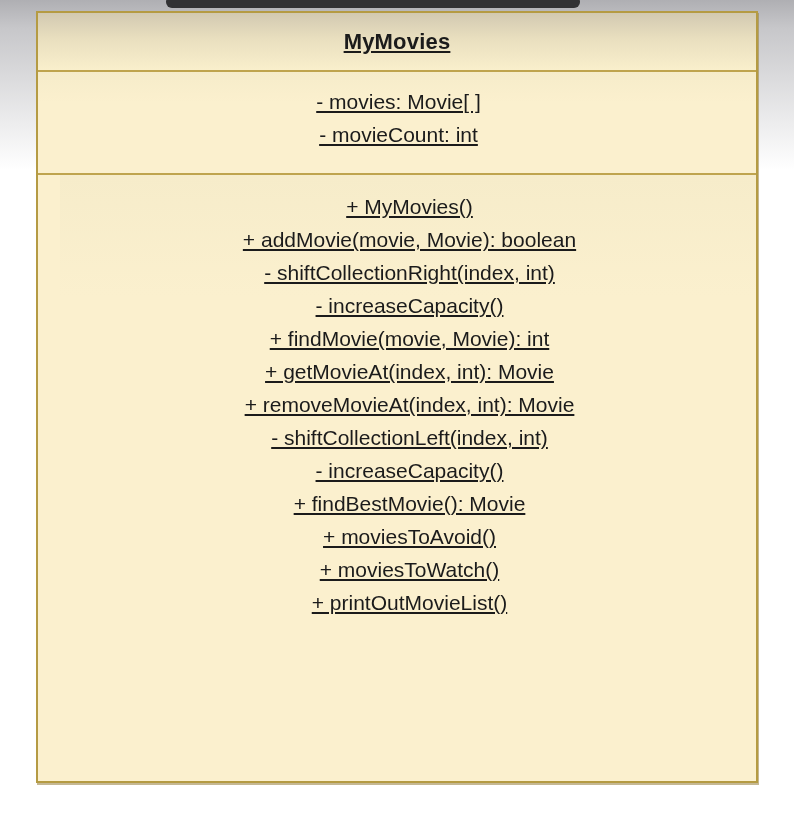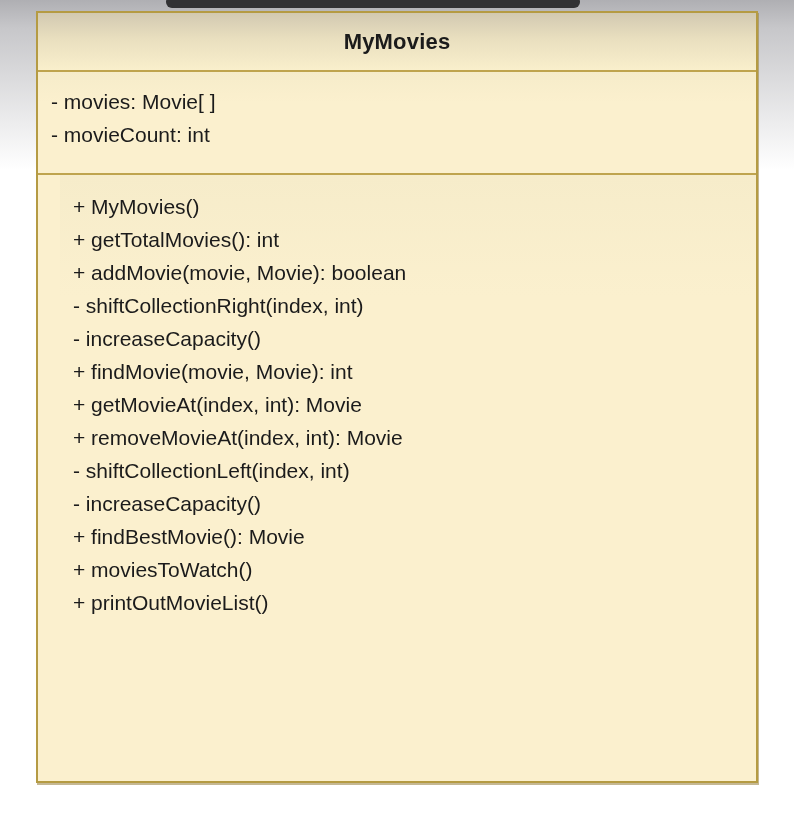--- a/index.html
+++ b/index.html
@@ -28,20 +28,21 @@
     left: 36px;
     top: 11px;
     width: 718px;
     height: 768px;
     border: 2px solid #b59b43;
     box-shadow: 1px 2px 0 rgba(150, 126, 58, 0.55);
     display: flex;
     flex-direction: column;
     background: #fbf0ce;
     color: #1b1b1b;
+    text-decoration: underline;
   }
   .uml-title {
     height: 57px;
     flex: 0 0 auto;
     display: flex;
     align-items: center;
     justify-content: center;
     background: linear-gradient(180deg, #d2c9b1 0%, #e9dfbf 45%, #f9efcc 100%);
     border-bottom: 2px solid #bfa44e;
     font-size: 22px;
@@ -60,43 +61,44 @@
     flex: 1 1 auto;
     padding: 15px 10px 0 13px;
     box-sizing: border-box;
     background: linear-gradient(180deg, #f6ecca 0%, #fbf0ce 20%);
     margin-left: 22px;
   }
   .member-line {
     font-size: 21px;
     line-height: 33px;
     white-space: pre;
+    text-align: center;
   }
 </style>
 </head>
 <body>
 
 <div class="top-bar"></div>
 
 <div class="uml-class">
   <div class="uml-title">MyMovies</div>
 
   <div class="uml-attributes">
       <div class="member-line">- movies: Movie[ ]</div>
       <div class="member-line">- movieCount: int</div>
     </div>
 
   <div class="uml-methods">
       <div class="member-line">+ MyMovies()</div>
-      <div class="member-line">+ getTotalMovies(): int</div>
       <div class="member-line">+ addMovie(movie, Movie): boolean</div>
       <div class="member-line">- shiftCollectionRight(index, int)</div>
       <div class="member-line">- increaseCapacity()</div>
       <div class="member-line">+ findMovie(movie, Movie): int</div>
       <div class="member-line">+ getMovieAt(index, int): Movie</div>
       <div class="member-line">+ removeMovieAt(index, int): Movie</div>
       <div class="member-line">- shiftCollectionLeft(index, int)</div>
       <div class="member-line">- increaseCapacity()</div>
       <div class="member-line">+ findBestMovie(): Movie</div>
+      <div class="member-line">+ moviesToAvoid()</div>
       <div class="member-line">+ moviesToWatch()</div>
       <div class="member-line">+ printOutMovieList()</div>
     </div>
 </div>
 
 </body></html>

